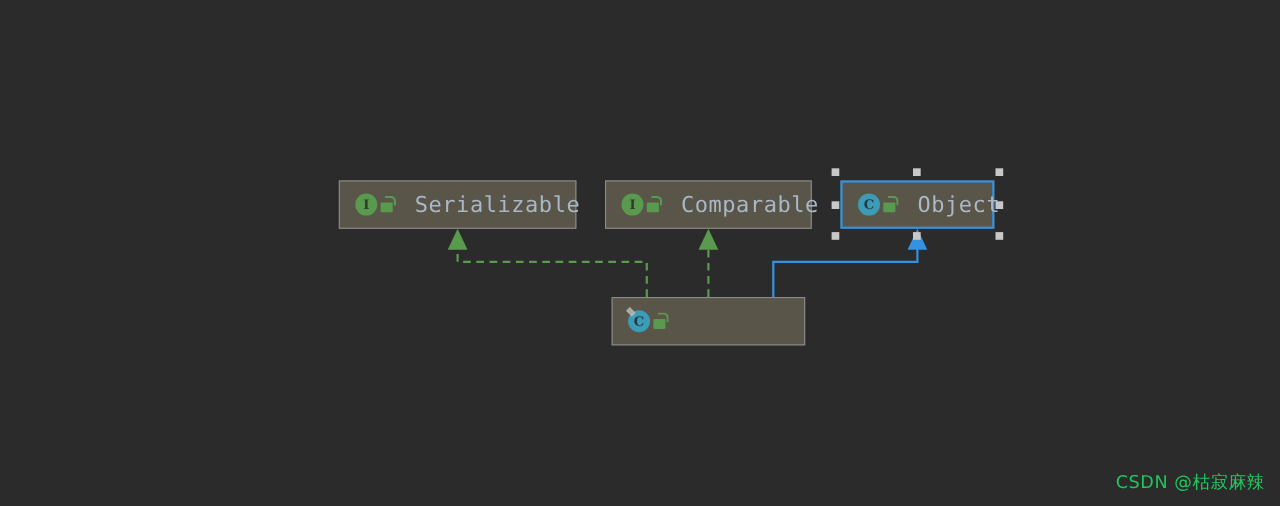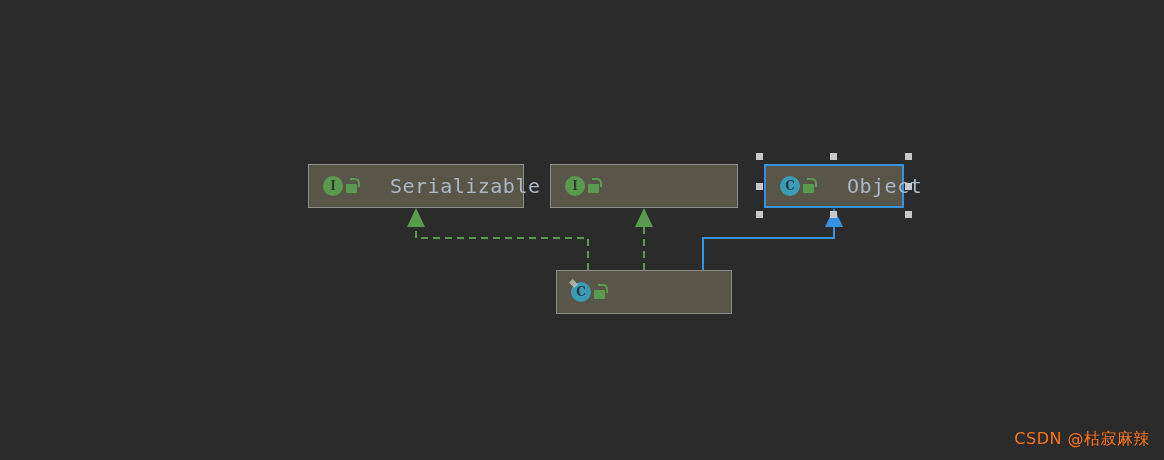--- a/index.html
+++ b/index.html
@@ -43,21 +43,21 @@
   }
   .uml-node.selected {
     border: 2px solid #3592e0;
   }
 
   .node-label {
     color: #a9b7c6;
     font-size: 20px;
     letter-spacing: 0.5px;
     white-space: nowrap;
-    margin-left: 31px;
+    margin-left: 18px;
   }
 
   
   .icon-stack {
     position: relative;
     width: 36px;
     height: 22px;
     flex: 0 0 auto;
     display: block;
   }
@@ -127,21 +127,21 @@
     width: 7px;
     height: 7px;
     background: #c8c8c8;
   }
 
   
   #watermark {
     position: absolute;
     right: 14px;
     bottom: 10px;
-    color: #f97316;
+    color: #22c55e;
     font-family: "DejaVu Sans", "Liberation Sans", sans-serif;
     font-size: 16px;
     letter-spacing: .5px;
     white-space: nowrap;
   }
 </style>
 </head>
 <body>
 
 <div id="diagram-canvas">
@@ -176,20 +176,21 @@
   </div>
 
   <div class="uml-node" style="left:550px; top:164px; width:188px;">
     <span class="icon-stack">
       <span class="icon-badge iface">I</span>
       <span class="icon-lock">
         <span class="lock-shackle"></span>
         <span class="lock-body"></span>
       </span>
     </span>
+    <span class="node-label">Comparable</span>
   </div>
 
   <div class="uml-node selected" style="left:764px; top:164px; width:140px;">
     <span class="icon-stack">
       <span class="icon-badge cls">C</span>
       <span class="icon-lock">
         <span class="lock-shackle"></span>
         <span class="lock-body"></span>
       </span>
     </span>

